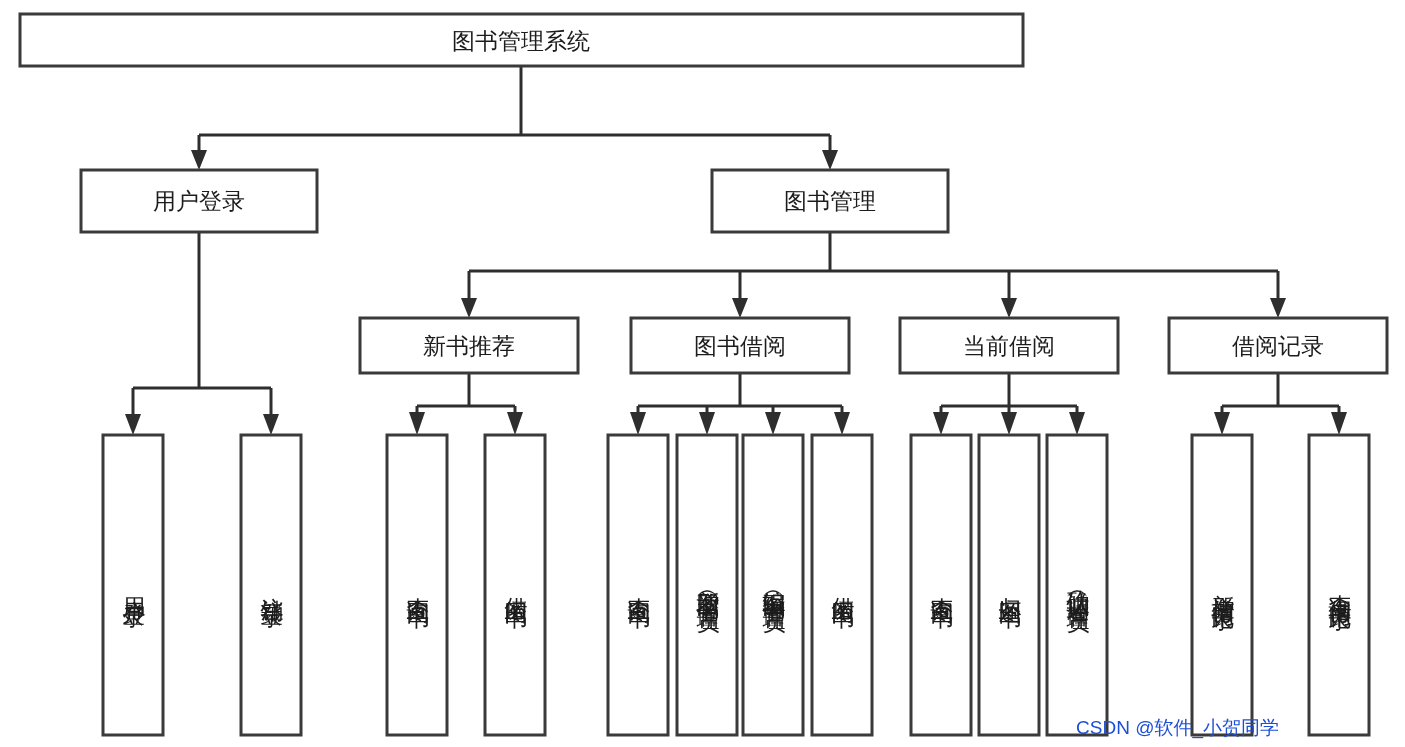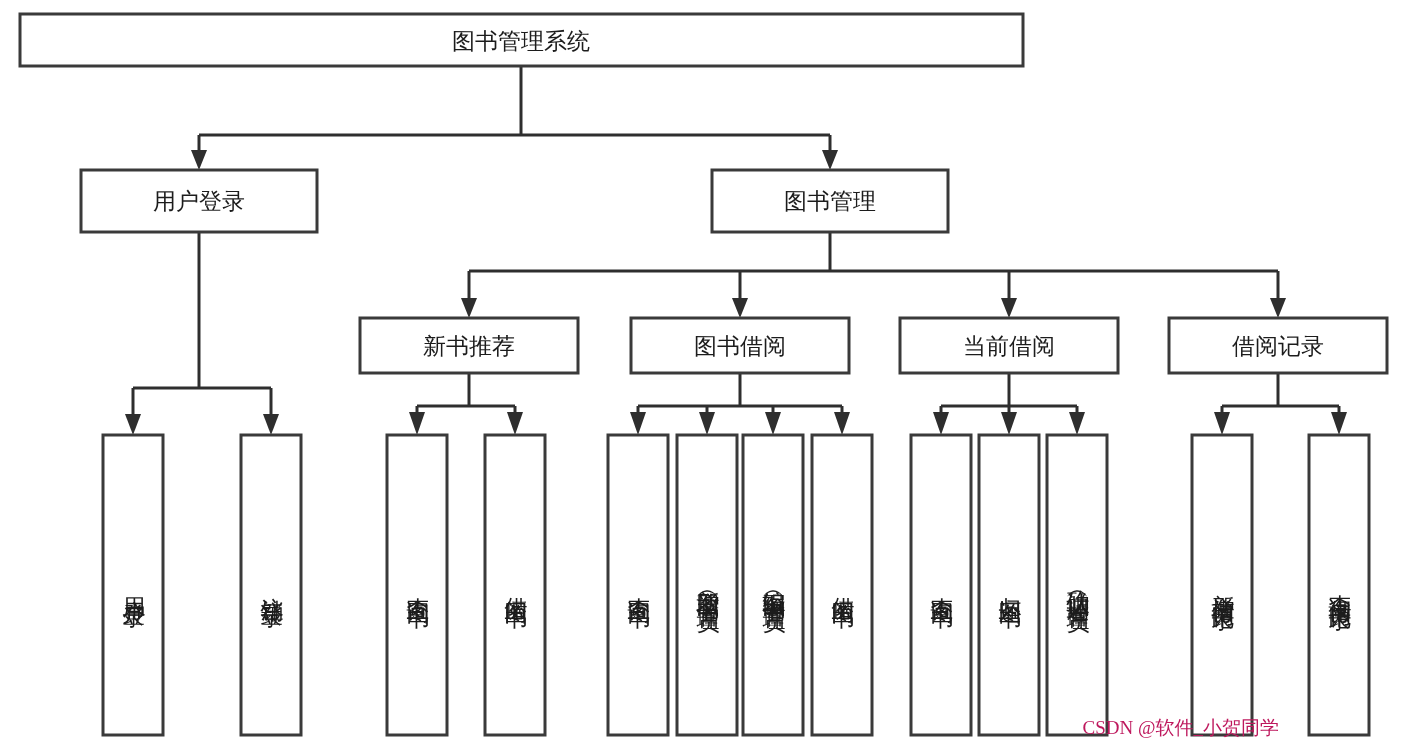--- a/index.html
+++ b/index.html
@@ -31,23 +31,23 @@
     fill:#1c1c1c;
     text-anchor:middle;
     dominant-baseline:middle;
   }
   .label-h{font-size:23px;}
   .label-v{font-size:23px;writing-mode:vertical-rl;text-orientation:upright;letter-spacing:3px;}
 
   .watermark{
     position:absolute;
     right:12px;bottom:6px;
-    font-family:Liberation Serif, serif;
+    font-family:Liberation Sans, sans-serif;
     font-size:19px;
-    color:#be185d;
+    color:#1d4ed8;
     white-space:nowrap;
     user-select:none;
     pointer-events:none;
   }
 </style>
 </head>
 <body>
 
 <div id="diagram-root">
 

